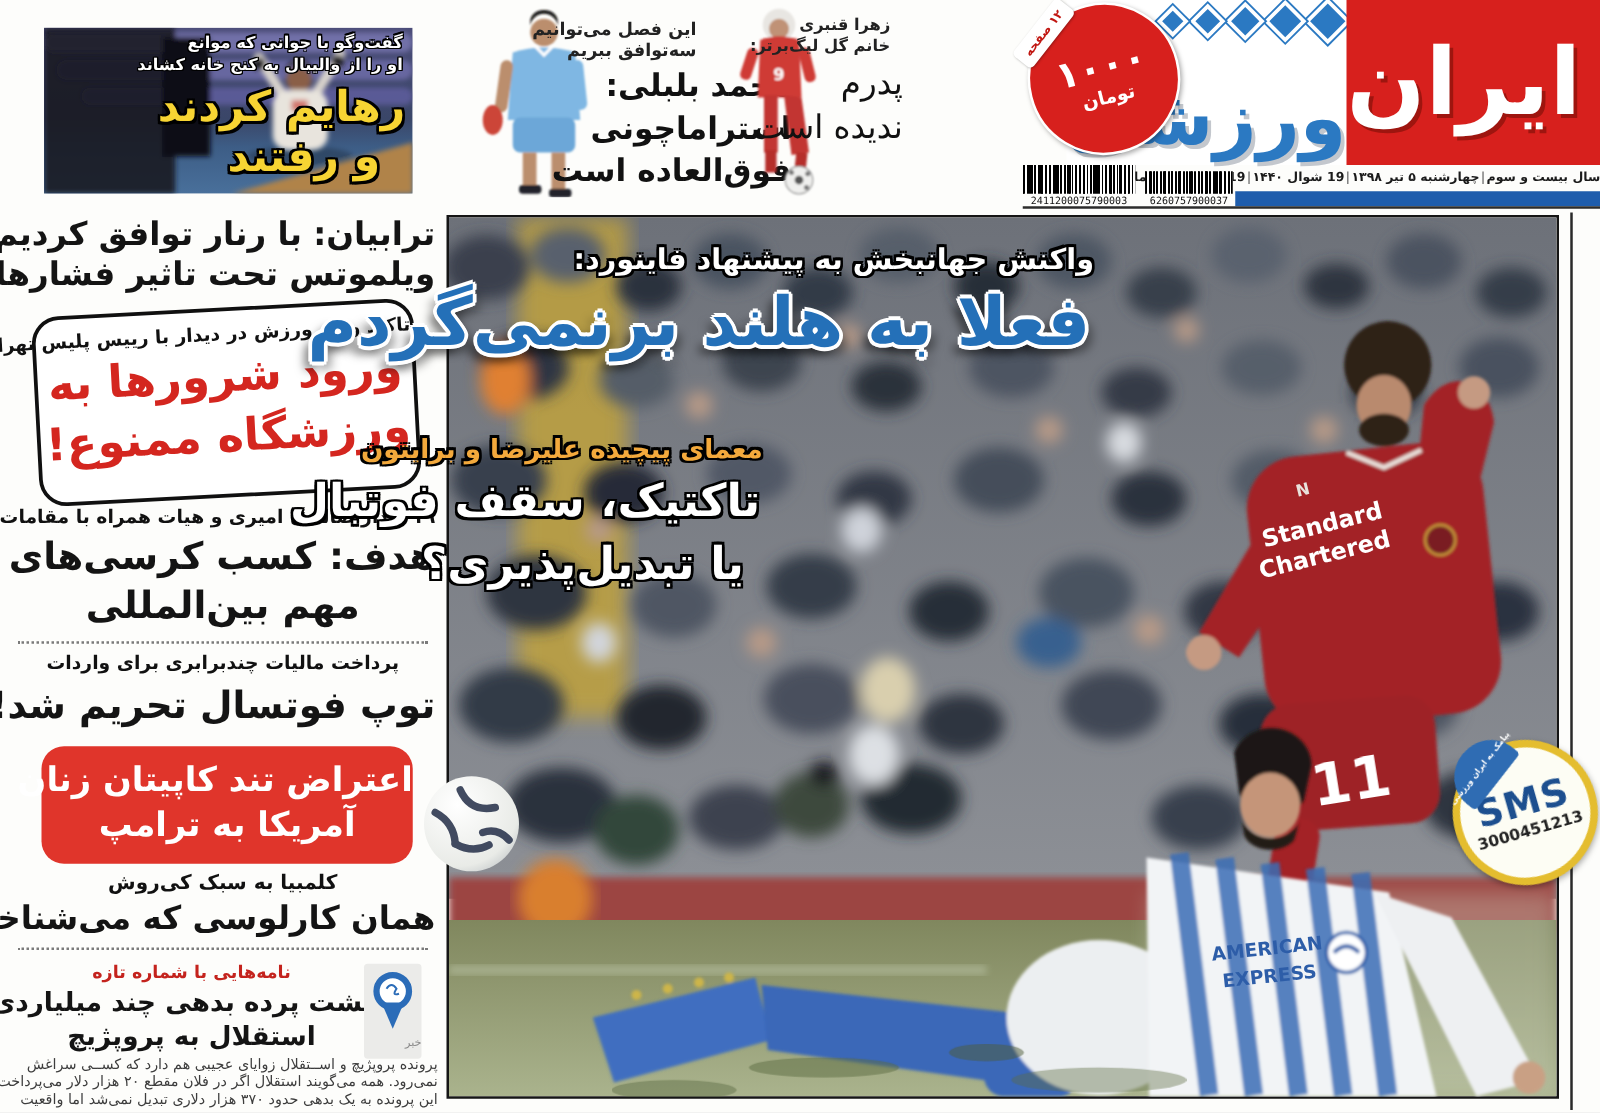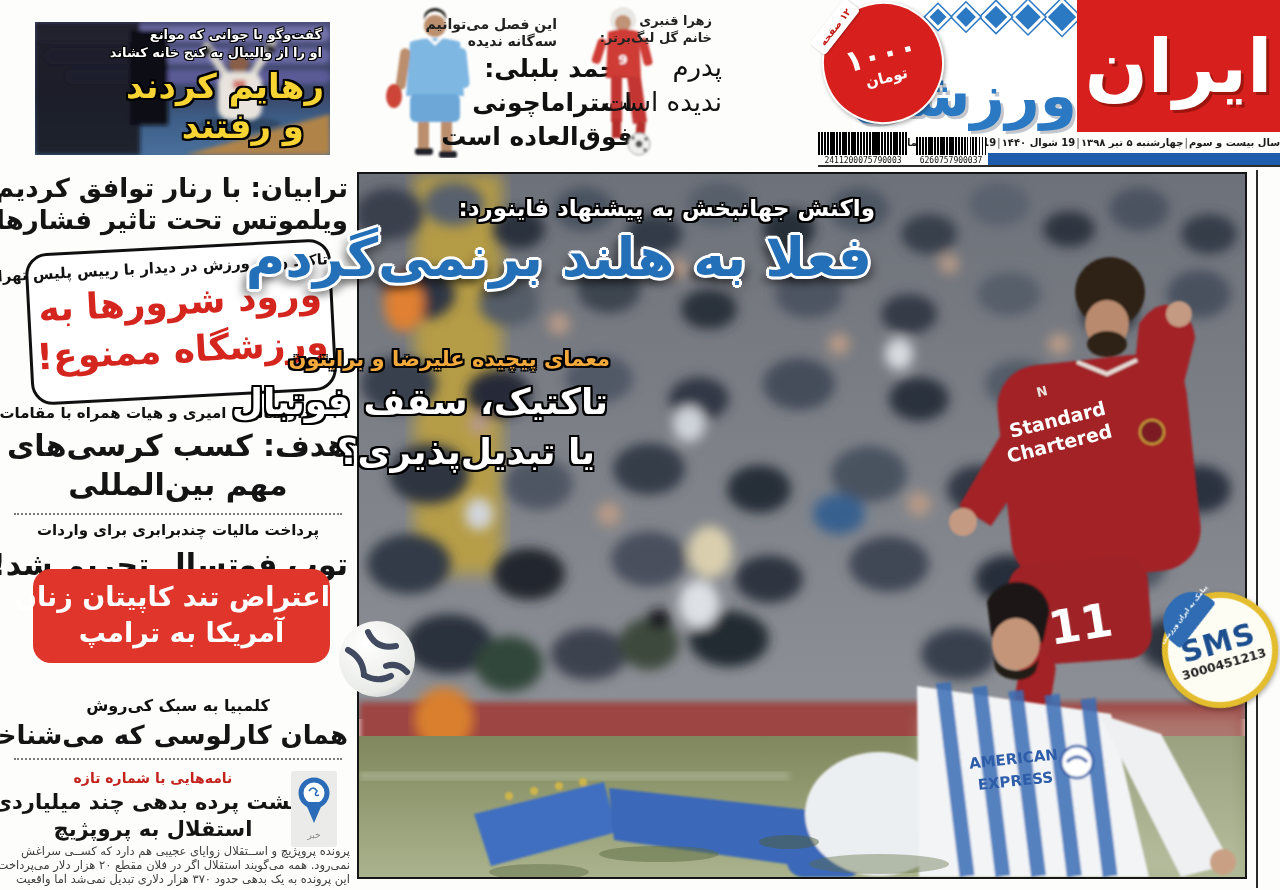--- a/index.html
+++ b/index.html
@@ -11,21 +11,21 @@
   
   .ob{text-shadow:-2px 0 0 #000,2px 0 0 #000,0 -2px 0 #000,0 2px 0 #000,
       -2px -2px 0 #000,2px -2px 0 #000,-2px 2px 0 #000,2px 2px 0 #000;}
   .ob1{text-shadow:-1px 0 0 #000,1px 0 0 #000,0 -1px 0 #000,0 1px 0 #000,
       -1px -1px 0 #000,1px -1px 0 #000,-1px 1px 0 #000,1px 1px 0 #000;}
   .owhite{text-shadow:-3px 0 0 #fff,3px 0 0 #fff,0 -3px 0 #fff,0 3px 0 #fff,
       -2px -2px 0 #fff,2px -2px 0 #fff,-2px 2px 0 #fff,2px 2px 0 #fff,
       -6px 6px 8px rgba(0,0,0,.5),6px 6px 8px rgba(0,0,0,.35);}
   
   .mh-red{left:1077px;top:0;width:203px;height:132px;background:#d7201d;display:flex;
-          align-items:center;justify-content:center;}
+          align-items:center;justify-content:flex-end;}
   .mh-red .t{color:#fff;font-weight:bold;font-size:74px;text-shadow:3px 3px 0 #9e150f;}
   .mh-white{left:853px;top:0;width:224px;height:132px;background:#fff;}
   .mh-varzeshi{position:absolute;bottom:2px;left:0;right:0;text-align:center;color:#2b79c2;
           font-weight:bold;font-size:60px;text-shadow:3px 3px 0 #c3c7cd;}
   .diamond-row{position:absolute;top:4px;right:2px;display:flex;flex-direction:row;gap:9px;align-items:center;}
   .diamond{display:block;background:#2b79c2;border:3px solid #fff;box-shadow:0 0 0 1.5px #2b79c2;
           transform:rotate(45deg);}
   .badge{left:822px;top:2px;width:118px;height:118px;background:#d7201d;border:2.5px solid #fff;
          border-radius:50%;transform:rotate(-14deg);box-shadow:1px 2px 4px rgba(0,0,0,.35);
          display:flex;flex-direction:column;align-items:center;justify-content:center;z-index:6;}
@@ -46,25 +46,25 @@
   .bcnum{font-family:"DejaVu Sans Mono",monospace;font-size:8px;color:#111;text-align:center;direction:ltr;}
   .toprule{left:818px;top:165px;width:462px;height:2px;background:#2c2c2c;}
   
   .blackline{color:#141414;font-weight:bold;}
   .kick{font-weight:bold;font-size:15px;color:#111;}
   .dotted{border-top:2px dotted #7a7a7a;height:0;}
   .stamp{left:28px;top:246px;width:300px;height:146px;background:#fff;border:3.5px solid #101010;
          border-radius:22px;transform:rotate(-3deg);text-align:center;}
   .stamp .k{margin-top:9px;font-weight:bold;font-size:15px;color:#111;}
   .stamp .r{font-weight:bold;font-size:36px;line-height:45px;color:#d4261f;margin-top:3px;}
-  .protest{left:33px;top:569px;width:297px;height:94px;background:#e0352b;border-radius:18px;
+  .protest{left:33px;top:597px;width:297px;height:94px;background:#e0352b;border-radius:18px;
          color:#fff;text-align:center;font-weight:bold;font-size:27px;line-height:36px;padding-top:10px;
          box-sizing:border-box;}
   .newsicon{left:291px;top:771px;width:46px;height:76px;background:#ebebe9;border-radius:3px;
-         display:flex;flex-direction:column;align-items:center;justify-content:flex-start;}
+         display:flex;flex-direction:column;align-items:flex-start;justify-content:flex-start;}
   .newsicon .lbl{font-size:9px;color:#8a8a8a;margin-top:1px;}
   .newsbody{left:6px;top:845px;width:344px;font-size:11.5px;line-height:13.8px;color:#3d3d3d;
          text-align:justify;}
   
   .photo{left:357px;top:172px;width:886px;height:703px;border:2px solid #151515;}
   .photo svg.scene{position:absolute;left:0;top:0;width:100%;height:100%;} 
   .sms{left:803px;top:418px;width:104px;height:104px;background:#fdfdf4;border:6px solid #e4bd2f;
        border-radius:50%;transform:rotate(-16deg);box-shadow:0 2px 5px rgba(0,0,0,.35);
        display:flex;flex-direction:column;align-items:center;justify-content:center;z-index:7;}
   .sms .w{color:#1d4f8f;font-weight:bold;font-size:30px;line-height:28px;letter-spacing:1px;direction:ltr;}
@@ -141,21 +141,21 @@
         <rect x="80" y="118" width="11" height="28" fill="#bb8e6d"></rect>
         <rect x="103" y="118" width="11" height="30" fill="#bb8e6d"></rect>
         <rect x="77" y="144" width="18" height="7" rx="3" fill="#20242a"></rect>
         <rect x="101" y="147" width="18" height="7" rx="3" fill="#20242a"></rect>
       </g>
     </svg>
   </div>
 
   <div class="abs nw" style="right:723px;top:16px;text-align:right;font-weight:bold;font-size:14px;line-height:17px;color:#222;">
     <div>این فصل می‌توانیم</div>
-    <div>سه‌گانه ندیده</div>
+    <div>سه‌توافق ببریم</div>
   </div>
   <div class="abs nw" style="right:647px;top:52px;text-align:right;font-weight:bold;font-size:25px;line-height:34px;color:#111;">
     <div>محمد بلبلی:</div>
     <div>استراماچونی</div>
     <div>فوق‌العاده است</div>
   </div>
 
   <div class="abs figure" style="left:581px;top:0;width:82px;height:158px;">
     <svg width="82" height="158" viewBox="0 0 82 158">
       <g filter="url(#fbl)">

